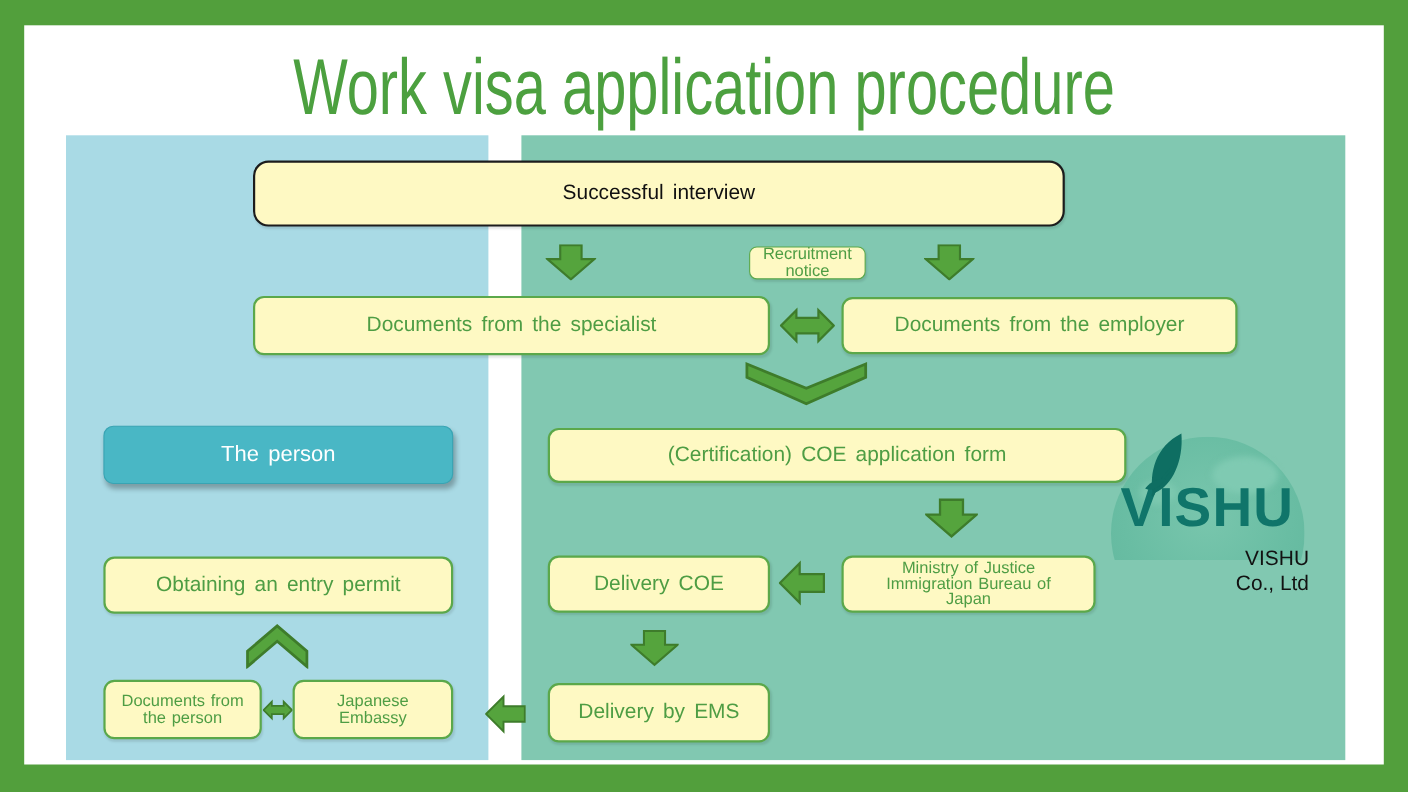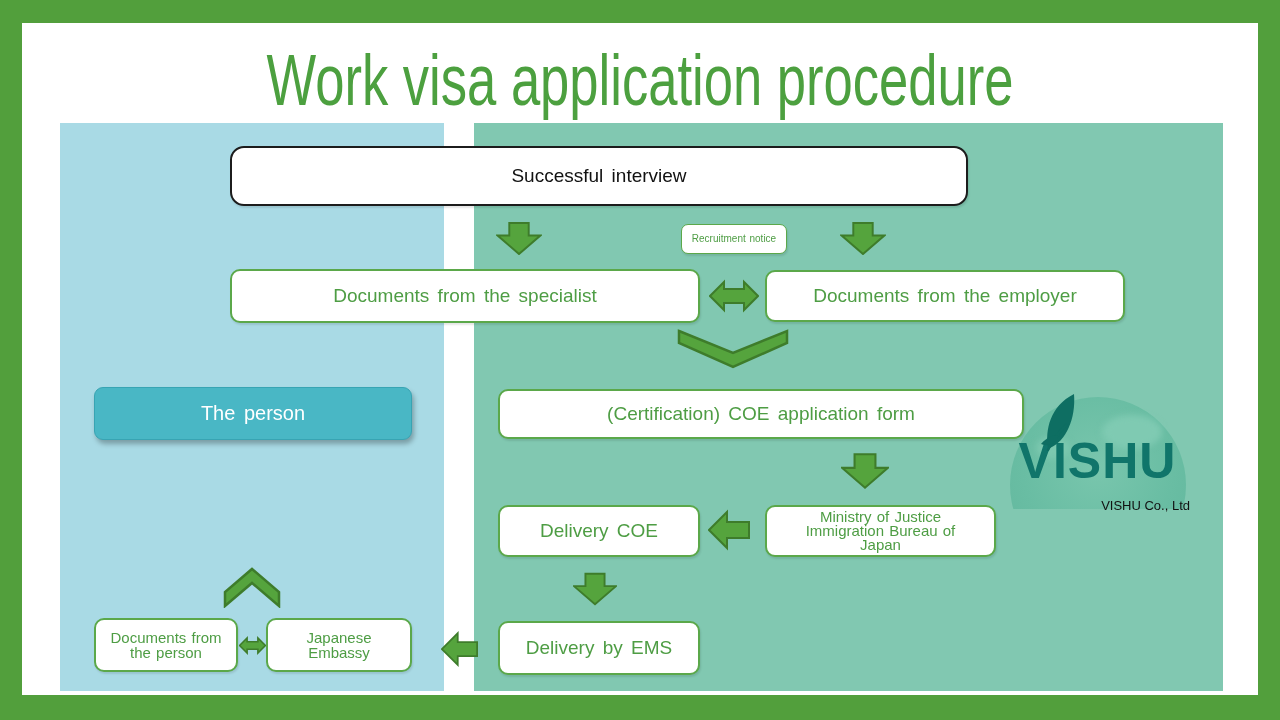--- a/index.html
+++ b/index.html
@@ -10,32 +10,32 @@
   .inner { position:absolute; left:22px; top:23px; width:1236px; height:672px; background:#ffffff; }
 
   .panel { position:absolute; }
   .panel-left  { left:60px;  top:123px; width:384px; height:568px; background:#A9DAE5; }
   .panel-right { left:474px; top:123px; width:749px; height:568px; background:#81C8B1; }
 
   .title { position:absolute; left:0; top:44px; width:1280px; text-align:center;
            font-size:72px; line-height:1.0; color:#4CA03F; white-space:nowrap;
            transform:scaleX(0.73); transform-origin:50% 50%; }
 
-  .box { position:absolute; background:#ffffff; border:2px solid #5BA84A; border-radius:10px;
+  .box { position:absolute; background:#fef9c3; border:2px solid #5BA84A; border-radius:10px;
          display:flex; flex-direction:column; align-items:center; justify-content:center;
          color:#4E9D44; font-size:19px; word-spacing:3px; text-align:center; line-height:1.05;
          box-shadow:1px 2px 2px rgba(0,0,0,0.10); }
   .box span { display:block; }
 
   .box--interview { left:230px; top:146px; width:738px; height:60px;
                     border:2px solid #1c1c1c; border-radius:14px; color:#111; font-size:19px; }
   .box--specialist { left:230px; top:269px; width:470px; height:54px; }
   .box--employer   { left:765px; top:270px; width:360px; height:52px; }
   .box--notice     { left:681px; top:224px; width:106px; height:30px;
-                     font-size:10px; border-width:1.5px; border-radius:7px; word-spacing:1px; }
+                     font-size:15px; border-width:1.5px; border-radius:7px; word-spacing:1px; }
   .box--coe-form   { left:498px; top:389px; width:526px; height:50px; }
   .box--person     { left:94px;  top:387px; width:318px; height:53px;
                      background:#49B7C5; border:1px solid #38A4B3; border-radius:9px;
                      color:#ffffff; font-size:20px; box-shadow:2px 4px 5px rgba(0,0,0,0.28); }
   .box--obtain-coe { left:498px; top:505px; width:202px; height:52px; }
   .box--ministry   { left:765px; top:505px; width:231px; height:52px; font-size:15px; line-height:0.95; word-spacing:1px; }
   .box--permit     { left:94px;  top:506px; width:318px; height:52px; }
   .box--ems        { left:498px; top:621px; width:202px; height:54px; }
   .box--docs-person{ left:94px;  top:618px; width:144px; height:54px; font-size:15px; line-height:1.0; word-spacing:1px; }
   .box--embassy    { left:266px; top:618px; width:146px; height:54px; font-size:15px; line-height:1.0; word-spacing:1px; }
@@ -58,21 +58,21 @@
   .globe { position:absolute; left:0; top:0; width:176px; height:176px; border-radius:50%;
            background:radial-gradient(circle at 50% 40%, #79c6ad 0%, #69bda3 55%, #60b69c 100%); }
   .globe .blob1 { position:absolute; left:92px; top:18px; width:60px; height:34px; border-radius:50%;
                   background:#7fcab2; filter:blur(3px); }
   .globe .blob2 { position:absolute; left:26px; top:40px; width:34px; height:22px; border-radius:50%;
                   background:#7cc8af; filter:blur(3px); }
   .brand { position:absolute; left:2px; top:44px; width:181px; text-align:center;
            font-size:50px; font-weight:bold; line-height:1.0; color:#10756A; letter-spacing:1px; }
   .leaf { position:absolute; left:34px; top:0px; width:40px; height:58px; }
   .company { position:absolute; left:88px; top:106px; width:97px; text-align:right;
-             font-size:13px; color:#121212; }
+             font-size:19px; color:#121212; }
 </style>
 </head>
 <body>
 
 <div class="slide">
   <div class="inner"></div>
   <div class="panel panel-left"></div>
   <div class="panel panel-right"></div>
 
   <div class="title">Work visa application procedure</div>
@@ -132,20 +132,23 @@
   <div class="arrow arr-left-1">
     <svg viewBox="0 0 42 43">
         <path d="M1 21 L19 3 V13 H41 V29 H19 V39 Z" fill="#55A43D" stroke="#3E7C2B" stroke-width="2"></path>
       </svg>
   </div>
   <div class="box box--ministry">
     <span>Ministry of Justice</span>
     <span>Immigration Bureau of</span>
     <span>Japan</span>
   </div>
+  <div class="box box--permit">
+    <span>Obtaining an entry permit</span>
+  </div>
 
   <div class="arrow arr-down-d">
     <svg viewBox="0 0 46 34">
         <path d="M13 1 H33 V14 H45 L23 33 L1 14 H13 Z" fill="#55A43D" stroke="#3E7C2B" stroke-width="2"></path>
       </svg>
   </div>
 
   <div class="box box--ems">
     <span>Delivery by EMS</span>
   </div>

